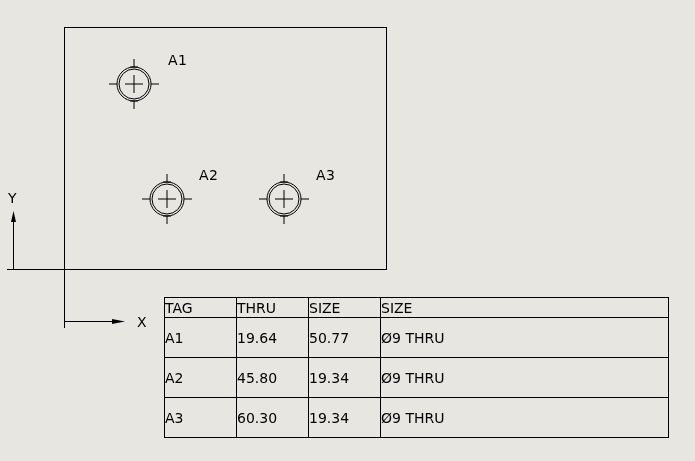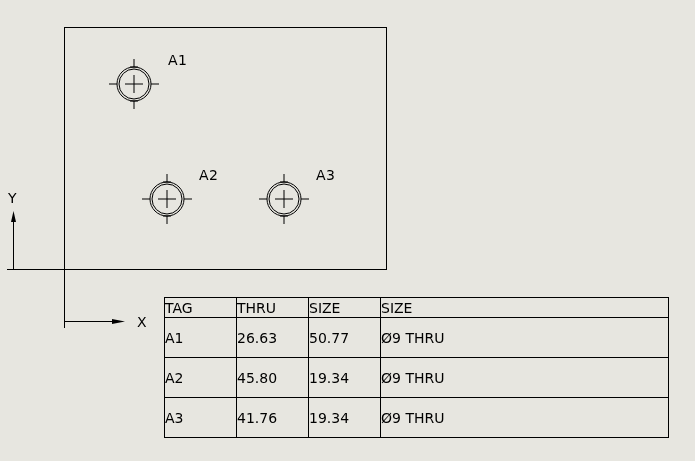--- a/index.html
+++ b/index.html
@@ -73,30 +73,30 @@
 <table class="hole">
   <tbody>
       <tr>
     <th style="width:71px">TAG</th>
     <th style="width:71px">THRU</th>
     <th style="width:71px">SIZE</th>
     <th style="width:287px">SIZE</th>
   </tr>
   <tr>
     <td>A1</td>
-    <td>26.63</td>
+    <td>19.64</td>
     <td>50.77</td>
     <td>Ø9 THRU</td>
   </tr>
   <tr>
     <td>A2</td>
     <td>45.80</td>
     <td>19.34</td>
     <td>Ø9 THRU</td>
   </tr>
   <tr>
     <td>A3</td>
-    <td>41.76</td>
+    <td>60.30</td>
     <td>19.34</td>
     <td>Ø9 THRU</td>
   </tr>
 </tbody>
   </table>
 
 </body></html>

